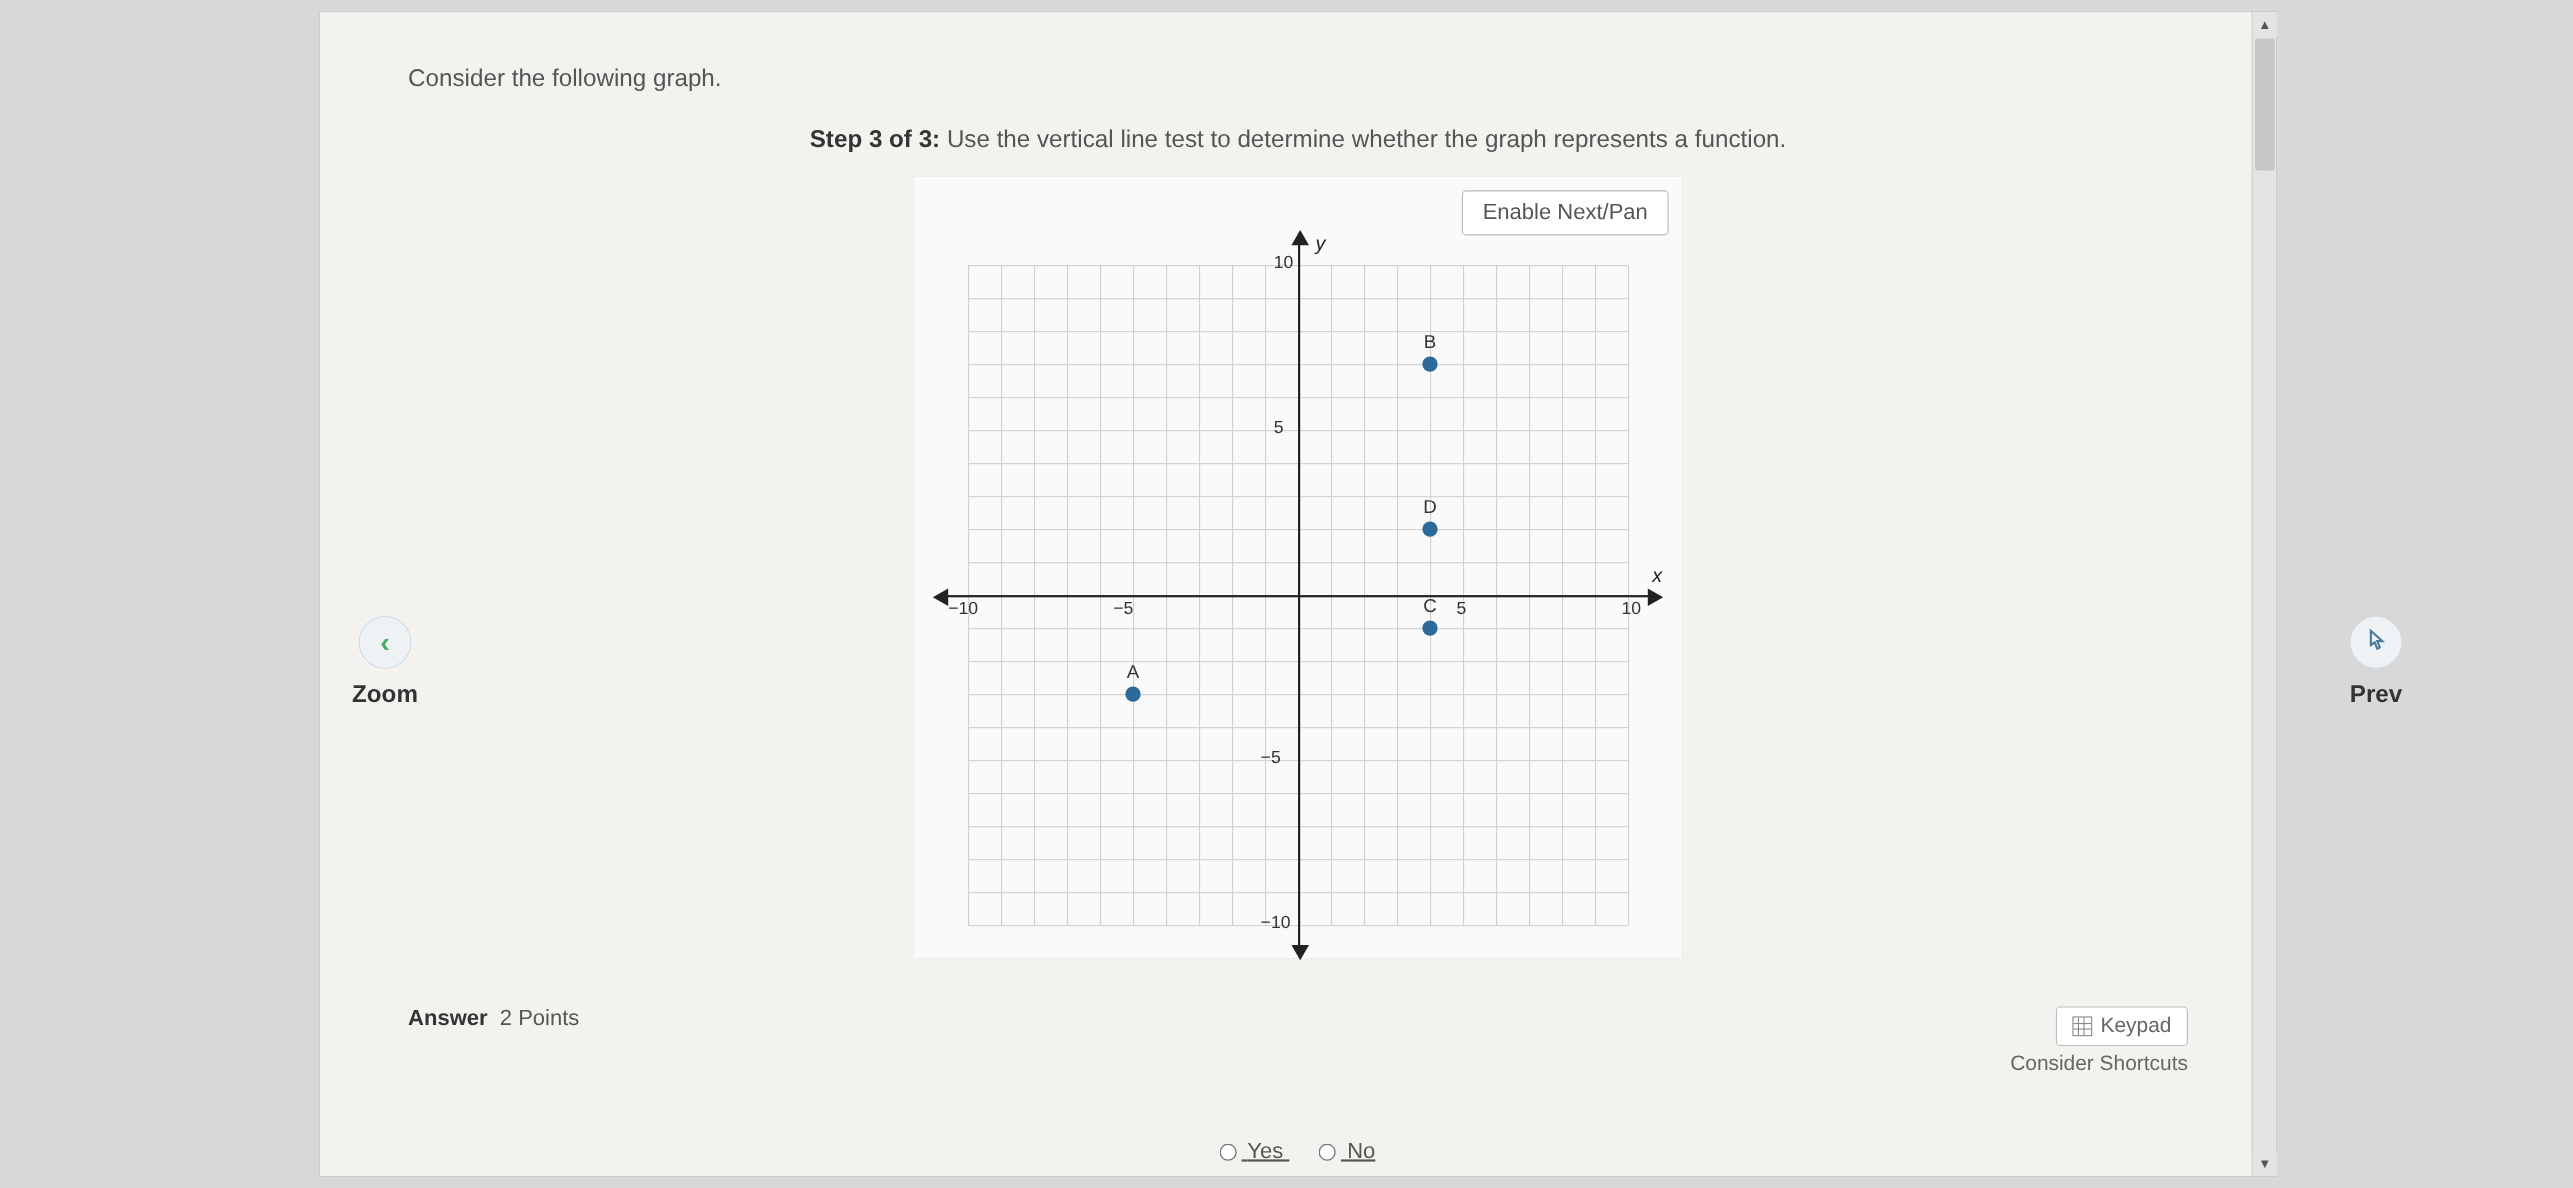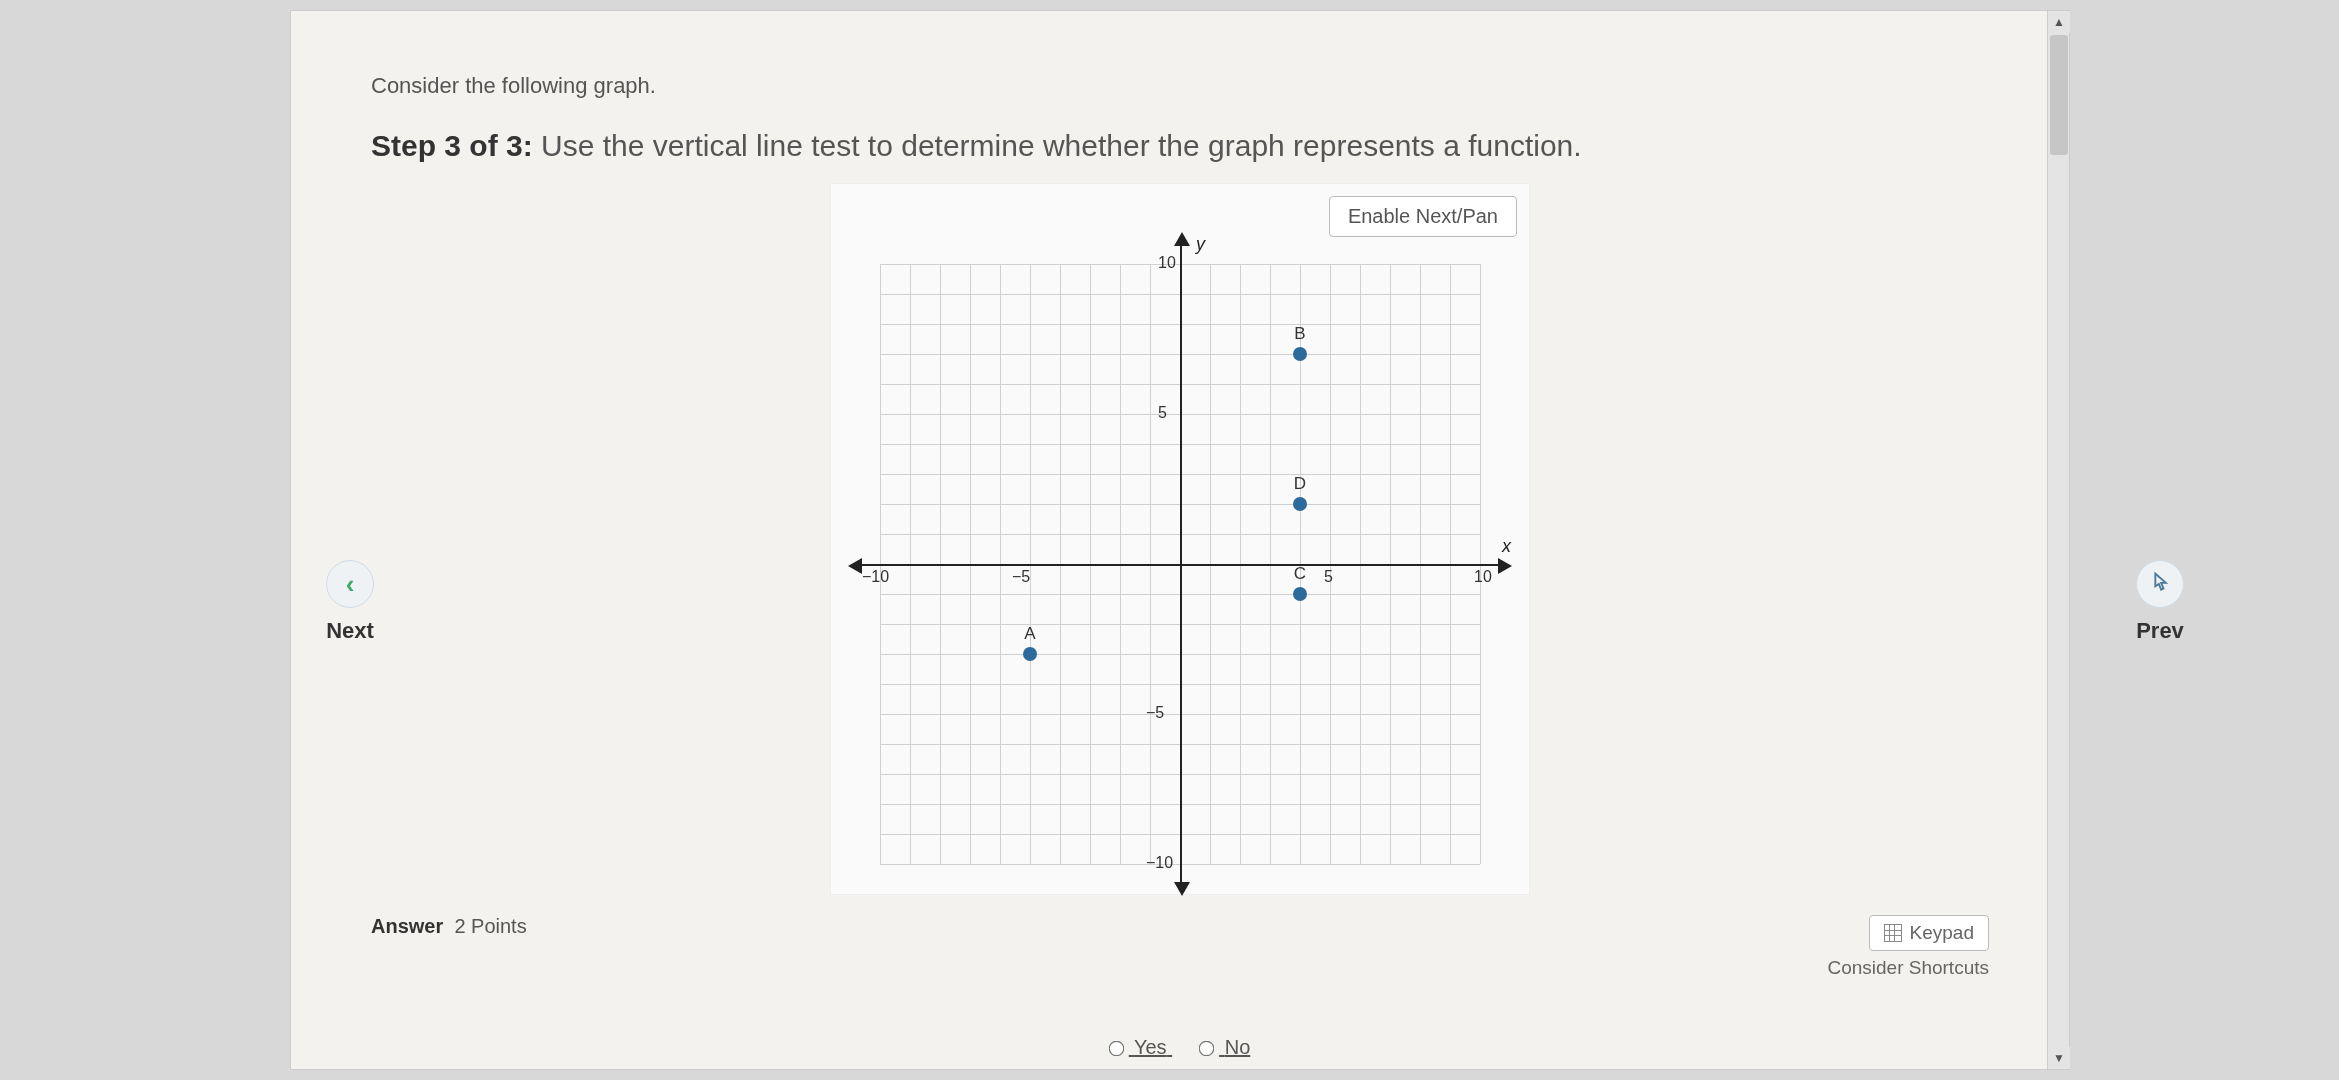--- a/index.html
+++ b/index.html
@@ -15,33 +15,34 @@
     position: absolute;
     left: 290px;
     top: 10px;
     width: 1780px;
     height: 1060px;
     background: #f3f2ef;
     border: 1px solid #ccc;
   }
   .content-area {
     position: relative;
-    padding: 42px 80px;
+    padding: 27px 80px;
     height: 100%;
   }
   .intro-text {
     font-size: 22px;
     color: #555;
     margin-top: 20px;
     margin-bottom: 30px;
   }
   .step-text {
-    font-size: 30px;
+    font-size: 22px;
     color: #555;
     margin-bottom: 20px;
+    text-align: center;
   }
   .step-text b { font-weight: 700; color: #333; }
   .graph-wrap {
     position: relative;
     width: 700px;
     margin: 0 auto;
     background: #fafafa;
     border: 1px solid #eee;
     padding: 10px;
   }
@@ -167,21 +168,21 @@
     position:absolute; left:0; width:22px; height:22px;
     display:flex; align-items:center; justify-content:center;
     font-size:12px; color:#555; background:#e4e4e4; cursor:pointer;
   }
 </style>
 </head>
 <body>
 
 <div class="nav-btn prev-btn">
   <div class="circle">‹</div>
-  <span>Next</span>
+  <span>Zoom</span>
 </div>
 <div class="nav-btn next-btn">
   <div class="circle">
     <svg viewBox="0 0 24 24" fill="none" stroke="#4a7a9a" stroke-width="1.6">
       <path d="M8 3 L8 14 L11 12 L13 17 L15 16 L13 11 L17 11 Z"></path>
     </svg>
   </div>
   <span>Prev</span>
 </div>
 

